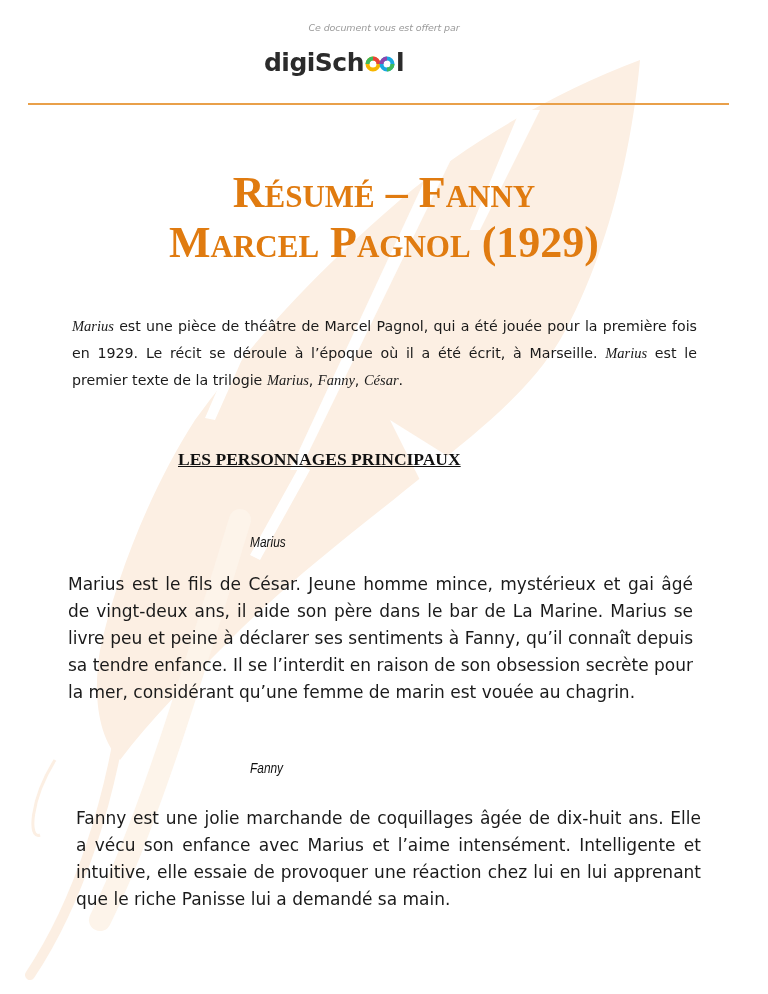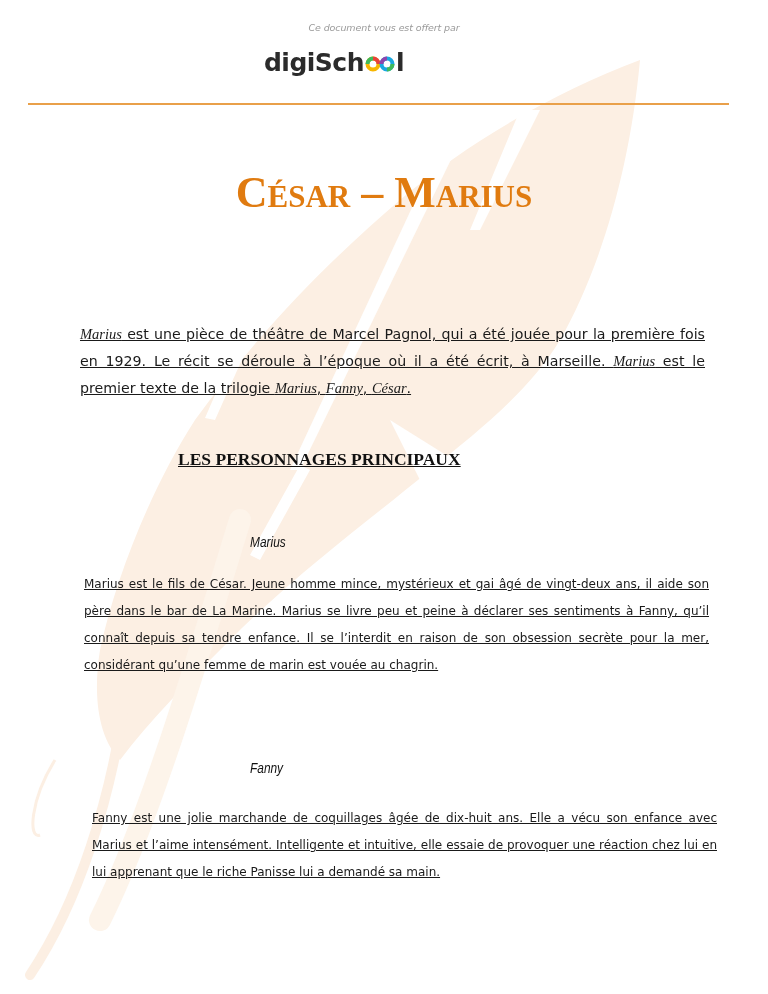--- a/index.html
+++ b/index.html
@@ -113,26 +113,25 @@
       left: 250px;
       font-family: "Liberation Sans", sans-serif;
       font-style: italic;
       font-size: 14px;
       color: #111;
       transform: scaleX(0.85);
       transform-origin: left center;
     }
     .char-text {
       position: absolute;
-      left: 84px;
+      left: 68px;
       width: 625px;
-      font-size: 12px;
+      font-size: 17px;
       line-height: 27px;
       text-align: justify;
-      text-decoration: underline;
     }
   </style>
 </head>
 <body>
 
 <svg class="watermark" viewBox="0 0 768 994" xmlns="http://www.w3.org/2000/svg">
   <g fill="#fcefe3">
 
     <path d="M640 60 C 560 90, 470 140, 400 200 C 330 260, 260 330, 195 420 C 150 490, 115 580, 100 650 C 92 700, 100 740, 120 760 C 150 720, 190 680, 230 640 C 300 570, 370 520, 430 470 C 480 430, 530 390, 560 340 C 600 270, 630 170, 640 60 Z"></path>
   </g>
@@ -161,24 +160,25 @@
         <path d="M2.5 8 A5.5 5.5 0 0 1 8 2.5" fill="none" stroke="#3fba5b" stroke-width="4"></path>
         <circle cx="22" cy="8" r="5.5" fill="none" stroke="#1aa8e0" stroke-width="4"></circle>
         <path d="M16.5 8 A5.5 5.5 0 0 1 22 2.5" fill="none" stroke="#8e44ad" stroke-width="4"></path>
         <path d="M22 13.5 A5.5 5.5 0 0 0 27.5 8" fill="none" stroke="#3fba5b" stroke-width="4"></path>
       </svg></span><span>l</span>
   </div>
 
   <div class="header-rule"></div>
 
   <h1 class="title" style="margin:0;">
-    <div>César – Marius</div>
+    <div>Résumé – Fanny</div>
+    <div>Marcel Pagnol (1929)</div>
   </h1>
 
-  <p class="intro" style="margin:8px;text-decoration:underline;">
+  <p class="intro" style="margin:0;">
     <span class="serif-it">Marius</span><span> est une pièce de théâtre de Marcel Pagnol, qui a été jouée pour la première fois en 1929. Le récit se déroule à l’époque où il a été écrit, à Marseille. </span><span class="serif-it">Marius</span><span> est le premier texte de la trilogie </span><span class="serif-it">Marius</span><span>, </span><span class="serif-it">Fanny</span><span>, </span><span class="serif-it">César</span><span>.</span>
   </p>
 
   <h2 class="section-heading" style="margin:0;">LES PERSONNAGES PRINCIPAUX</h2>
 
   <div class="char-name" style="top:534px;">Marius</div>
   <p class="char-text" style="top:571px; margin:0;">Marius est le fils de César. Jeune homme mince, mystérieux et gai âgé de vingt-deux ans, il aide son père dans le bar de La Marine. Marius se livre peu et peine à déclarer ses sentiments à Fanny, qu’il connaît depuis sa tendre enfance. Il se l’interdit en raison de son obsession secrète pour la mer, considérant qu’une femme de marin est vouée au chagrin.</p>
 
   <div class="char-name" style="top:760px;">Fanny</div>
   <p class="char-text" style="top:797px; margin:8px;">Fanny est une jolie marchande de coquillages âgée de dix-huit ans. Elle a vécu son enfance avec Marius et l’aime intensément. Intelligente et intuitive, elle essaie de provoquer une réaction chez lui en lui apprenant que le riche Panisse lui a demandé sa main.</p>

